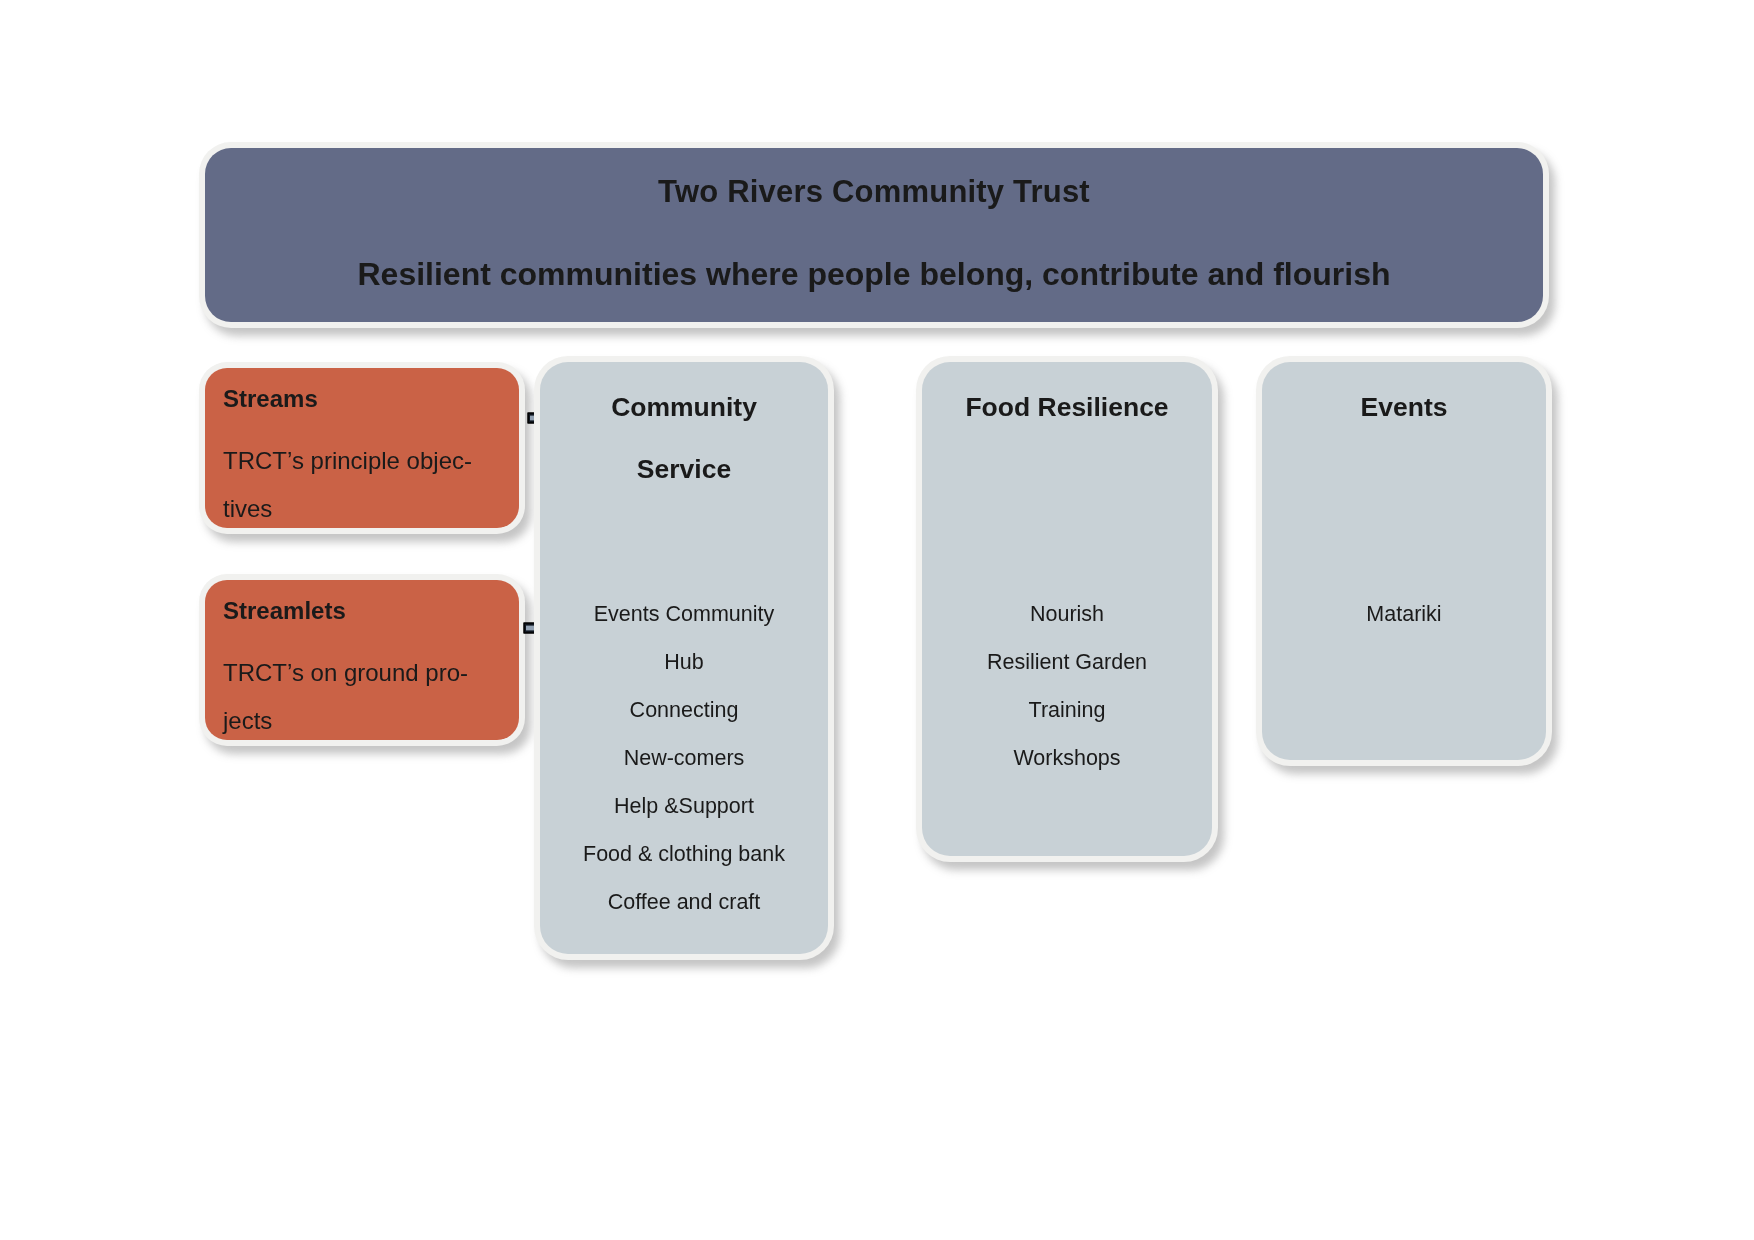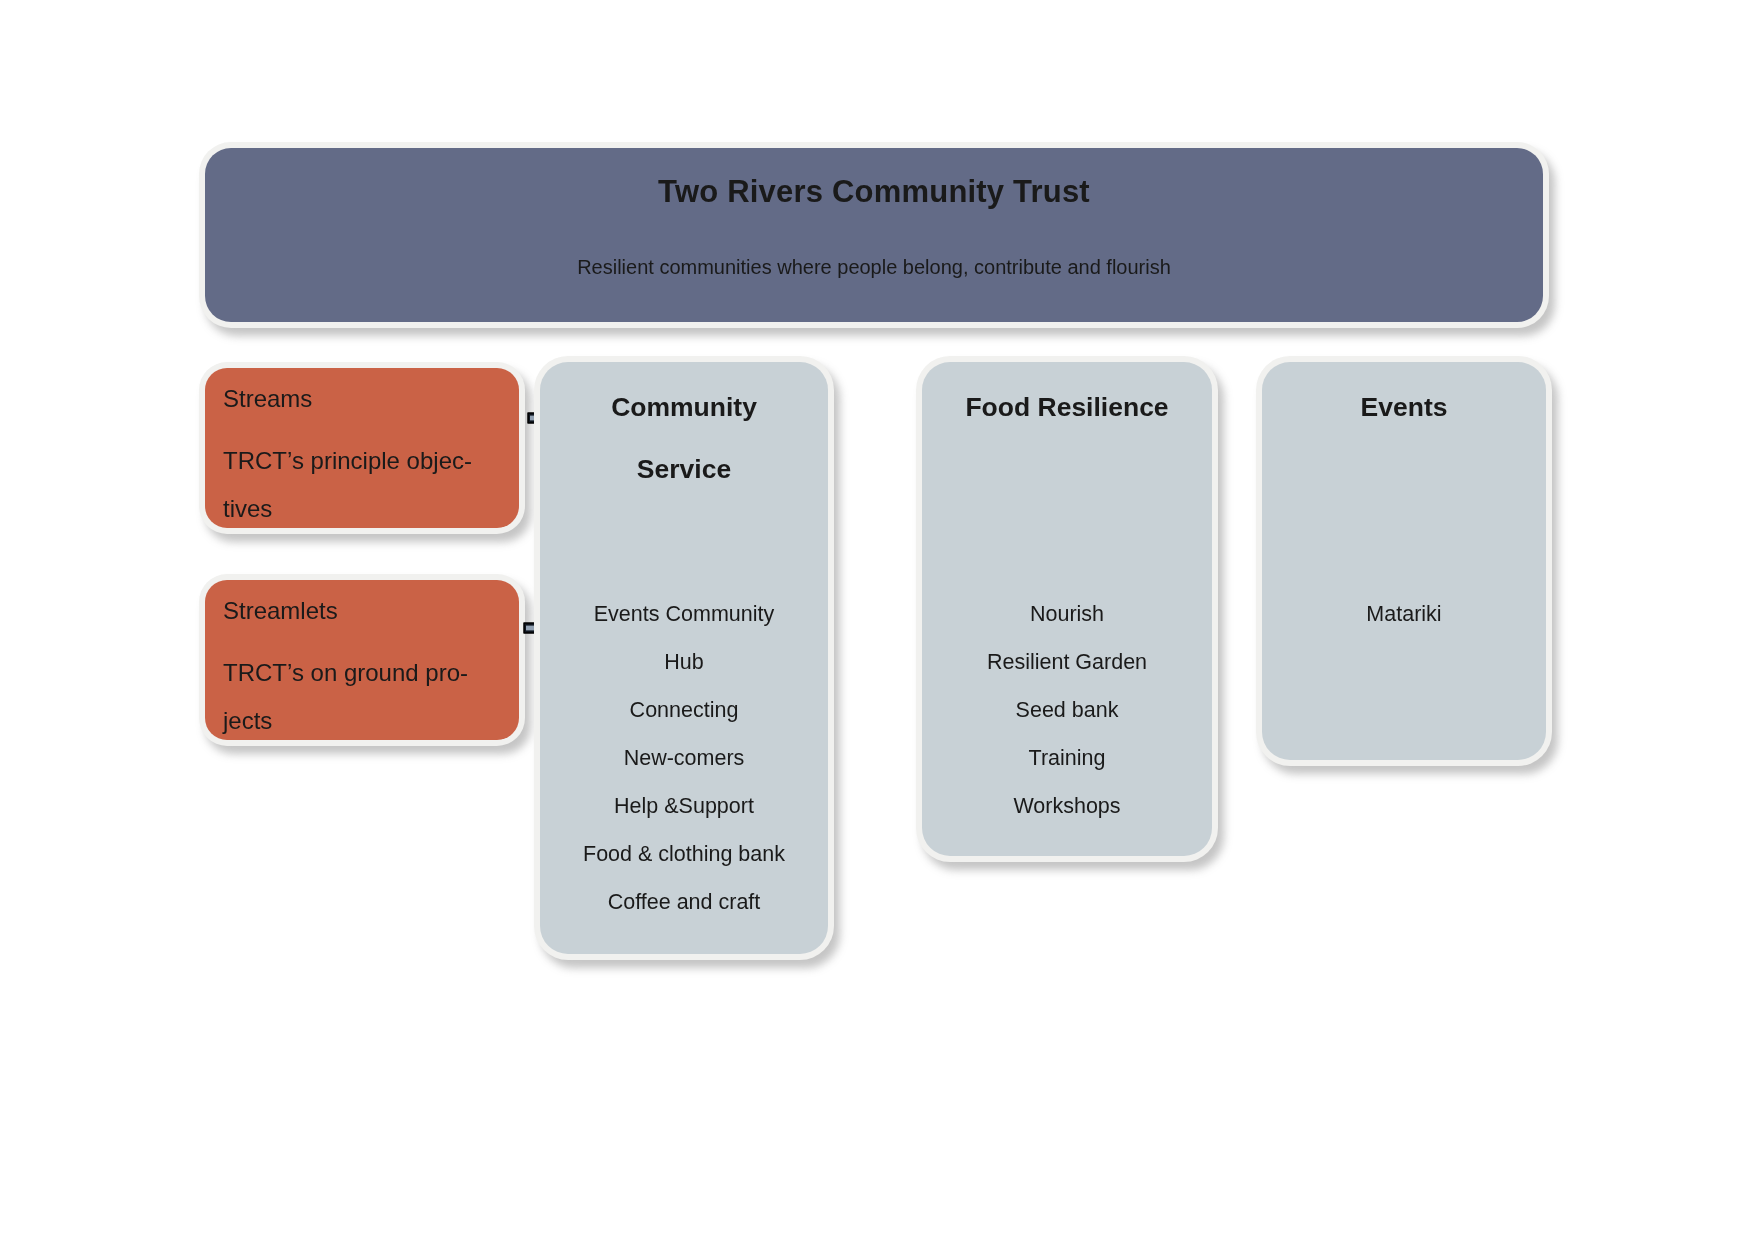--- a/index.html
+++ b/index.html
@@ -22,32 +22,32 @@
   .header-banner {
     left: 205px; top: 148px; width: 1338px; height: 174px;
     background: #636b87;
     display: flex; flex-direction: column; align-items: center;
     padding-top: 26px; gap: 46px;
   }
   .header-banner .org-title {
     font-size: 31px; font-weight: bold; letter-spacing: .2px;
   }
   .header-banner .org-tagline {
-    font-size: 20px; font-weight: normal;
+    font-size: 32px; font-weight: bold;
   }
 
   .stream-box {
     width: 314px; height: 160px; left: 205px;
     background: #ca6246;
     border-radius: 22px;
     padding: 15px 18px 0 18px;
   }
   .stream-box.streams    { top: 368px; }
   .stream-box.streamlets { top: 580px; }
-  .stream-heading { font-size: 24px; font-weight: normal; line-height: 32px; margin-bottom: 22px; }
+  .stream-heading { font-size: 24px; font-weight: bold; line-height: 32px; margin-bottom: 22px; }
   .stream-body    { font-size: 24px; line-height: 48px; white-space: pre-line; }
 
   .flow-arrow { position: absolute; width: 46px; height: 30px; }
   .flow-arrow.a1 { left: 527px; top: 403px; }
   .flow-arrow.a2 { left: 523px; top: 613px; }
   .flow-arrow svg { display: block; width: 100%; height: 100%; }
 
   .category-box {
     top: 362px;
     background: #c8d1d6;
@@ -120,21 +120,20 @@
       <div class="list-item">Food &amp; clothing bank</div>
       <div class="list-item">Coffee and craft</div>
     </div>
   </div>
 
   <div class="fancy-box category-box fr">
     <div class="category-title">Food Resilience</div>
     <div class="category-list">
       <div class="list-item">Nourish</div>
       <div class="list-item">Resilient Garden</div>
-      <div class="list-item">Seed bank</div>
       <div class="list-item">Training</div>
       <div class="list-item">Workshops</div>
     </div>
   </div>
 
   <div class="fancy-box category-box ev">
     <div class="category-title">Events</div>
     <div class="category-list">
       <div class="list-item">Matariki</div>
     </div>

